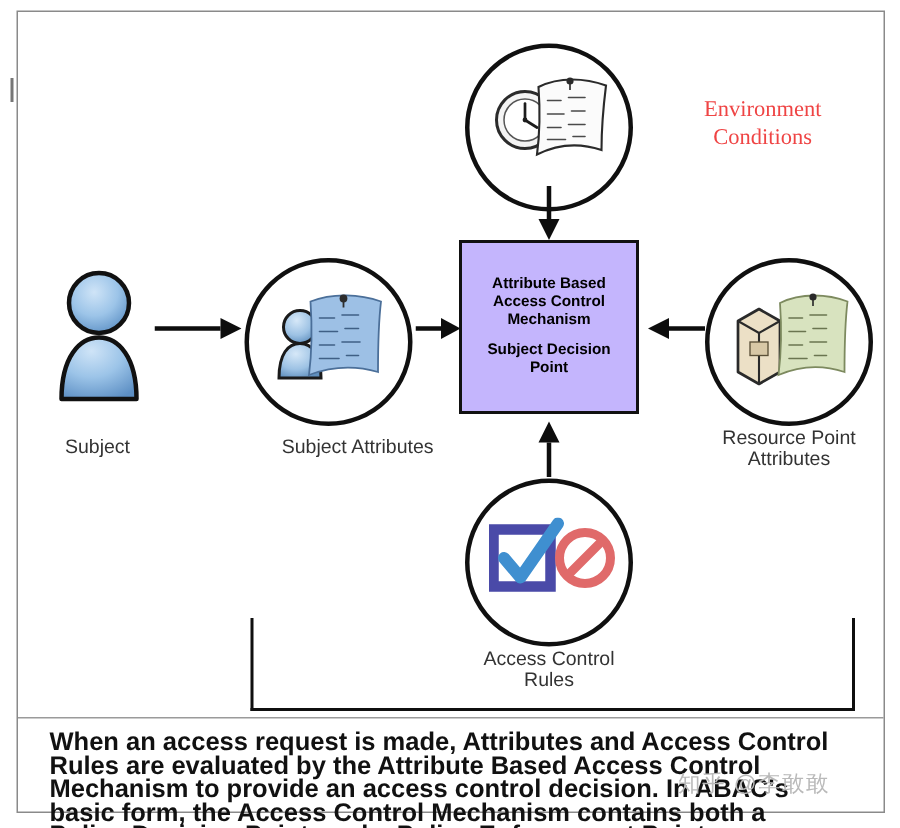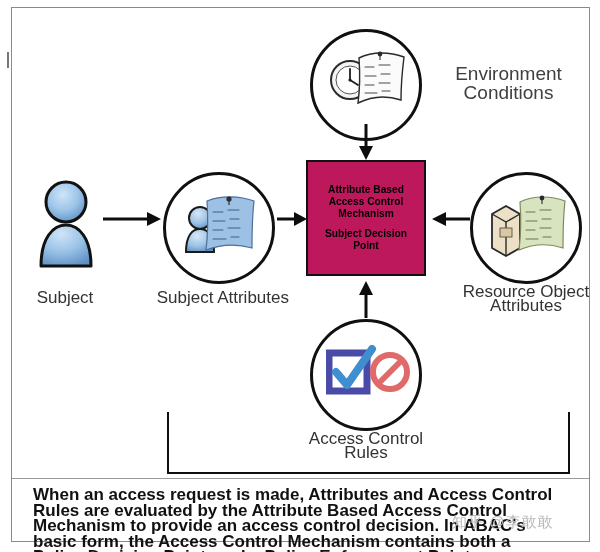--- a/index.html
+++ b/index.html
@@ -37,43 +37,43 @@
   .circle {
     position: absolute;
     border: 3px solid #101010;
     border-radius: 50%;
     background: #ffffff;
     box-sizing: border-box;
   }
   .label {
     position: absolute;
     font-family: "Liberation Sans", sans-serif;
-    font-size: 17px;
+    font-size: 13px;
     color: #333333;
     text-align: center;
     line-height: 14px;
     white-space: pre-line;
   }
   .label-serif {
     position: absolute;
-    font-family: Liberation Sans, sans-serif;
-    font-size: 19px;
-    color: #404040;
+    font-family: Liberation Serif, serif;
+    font-size: 15px;
+    color: #ef4444;
     text-align: center;
     line-height: 19px;
     white-space: pre-line;
   }
   
   #acm-box {
     position: absolute;
     left: 306px;
     top: 160px;
     width: 120px;
     height: 116px;
-    background: #be185d;
+    background: #c4b5fd;
     border: 2px solid #111111;
     box-sizing: border-box;
     display: flex;
     flex-direction: column;
     align-items: center;
     justify-content: center;
     gap: 8px;
     padding: 4px 3px;
   }
   #acm-box .bl {
@@ -244,21 +244,21 @@
     <path d="M34 10 C48 3 66 4 79 9 C77 26 77 42 77 56 C62 51 47 52 33 58 C35 42 35 24 34 10 Z" fill="#d8e3bf" stroke="#7d8a5f" stroke-width="1.2"></path>
     <circle cx="56" cy="6" r="2.4" fill="#2a2a2a"></circle>
     <line x1="56" y1="6" x2="56" y2="12" stroke="#2a2a2a" stroke-width="1.1"></line>
     <g stroke="#6a7550" stroke-width="1.1" stroke-linecap="round" fill="none">
       <path d="M40 20 h9 M54 18 h11"></path>
       <path d="M40 29 h11 M56 27 h9"></path>
       <path d="M40 38 h9 M54 36 h11"></path>
       <path d="M40 47 h12 M57 45 h8"></path>
     </g>
   </svg>
-  <div class="label" style="left:456px;top:285px;width:140px;">Resource Object
+  <div class="label" style="left:456px;top:285px;width:140px;">Resource Point
 Attributes</div>
 
   <svg class="arrow-v" style="left:355px;top:280px;" width="22" height="38" viewBox="0 0 22 38">
     <line x1="11" y1="38" x2="11" y2="15" stroke="#0d0d0d" stroke-width="3"></line>
     <polygon points="4,15 18,15 11,1" fill="#0d0d0d"></polygon>
   </svg>
 
   <div class="circle" style="left:310px;top:319px;width:112px;height:112px;"></div>
   <svg style="position:absolute;left:326px;top:345px;" width="84" height="58" viewBox="0 0 84 58">
 

